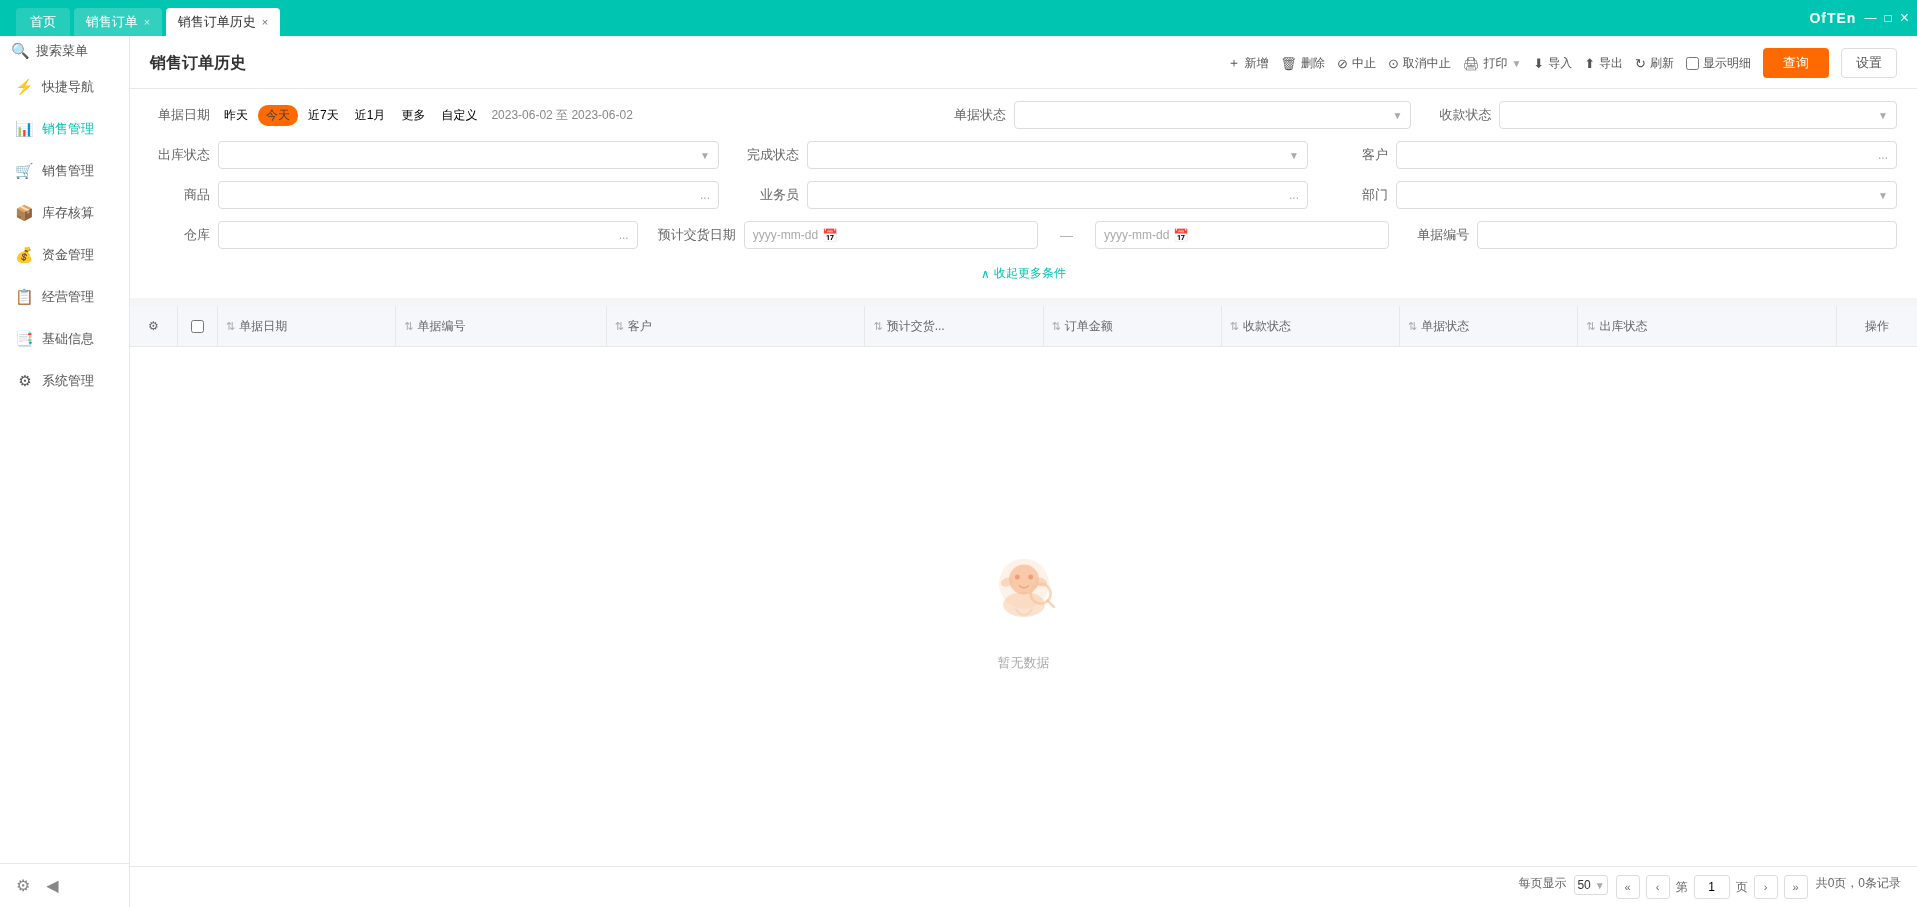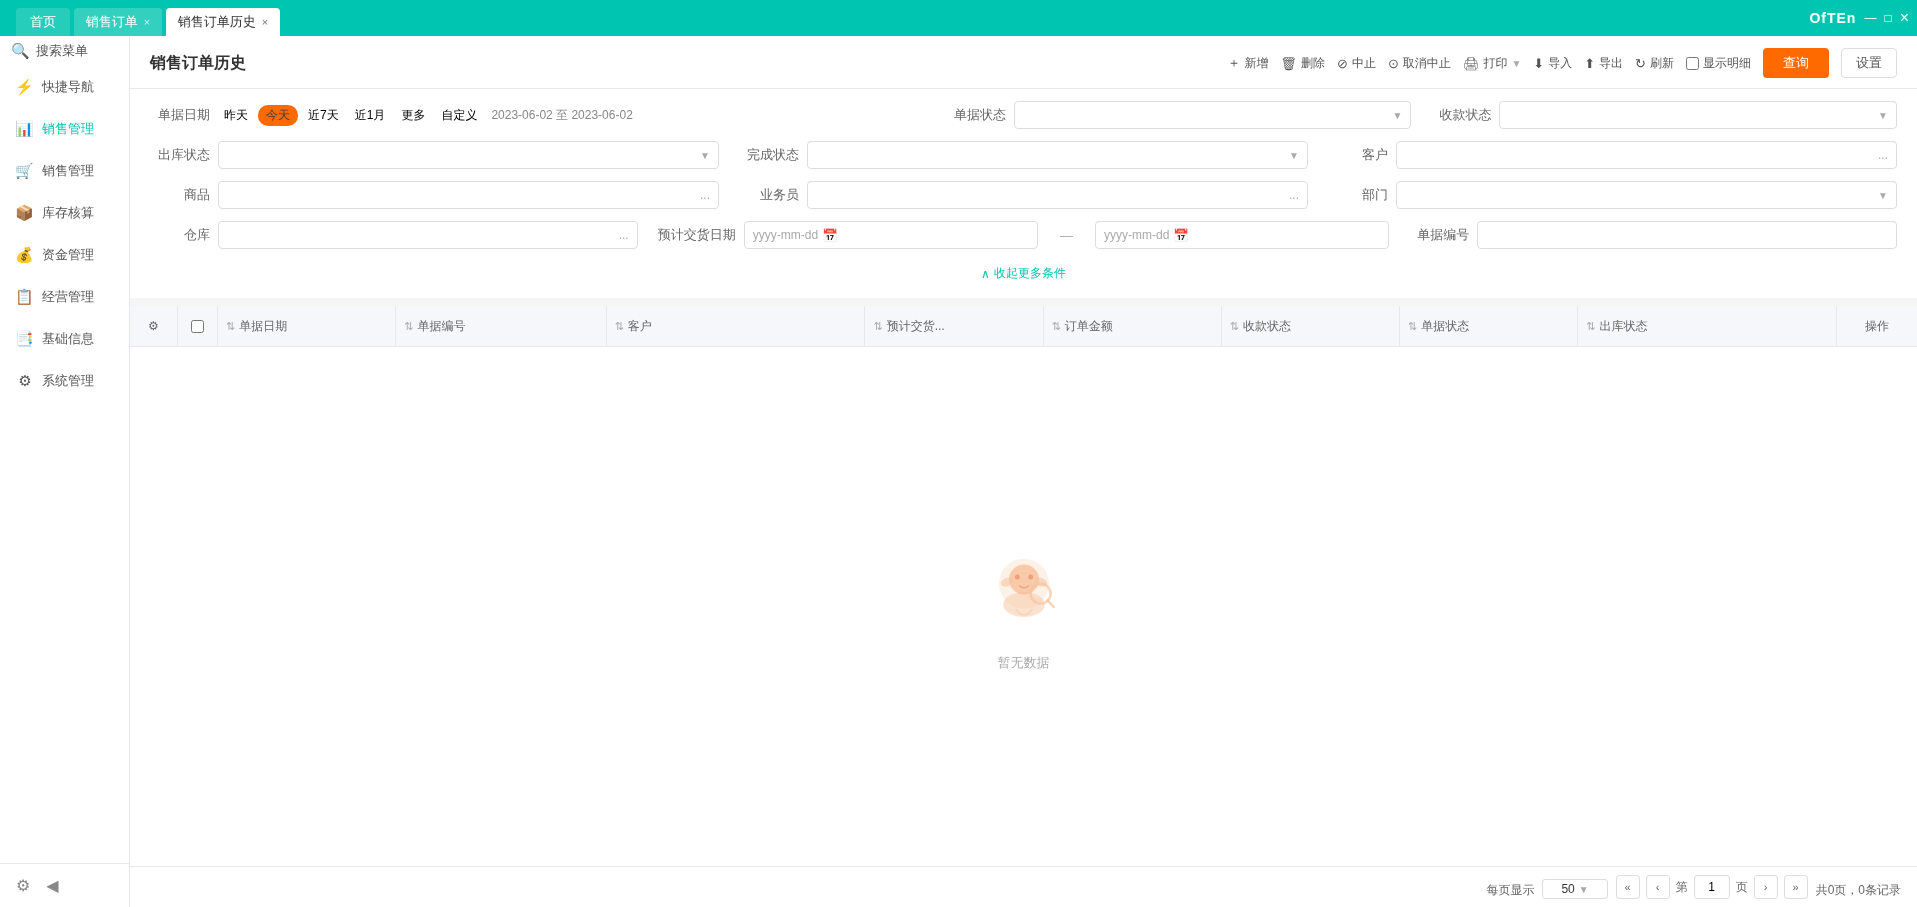--- a/index.html
+++ b/index.html
@@ -76,23 +76,23 @@
     .th-stock-status { flex: 1.5; min-width: 100px; }
     .th-action { width: 80px; justify-content: center; border-right: none; }
 
     
     .empty-state { flex: 1; display: flex; flex-direction: column; align-items: center; justify-content: center; gap: 12px; }
     .empty-icon { width: 100px; height: 100px; position: relative; }
     .empty-icon svg { width: 100%; height: 100%; }
     .empty-text { font-size: 13px; color: #aaa; }
 
     
-    .table-footer { display: flex; align-items: flex-end; justify-content: flex-end; padding: 8px 16px; background: #fff; border-top: 1px solid #e8e8e8; gap: 8px; flex-shrink: 0; }
+    .table-footer { display: flex; align-items: flex-start; justify-content: flex-end; padding: 8px 16px; background: #fff; border-top: 1px solid #e8e8e8; gap: 8px; flex-shrink: 0; }
     .page-size-label { font-size: 12px; color: #666; }
-    .page-size-select { border: 1px solid #ddd; border-radius: 3px; padding: 2px 18px; font-size: 12px; color: #333; display: flex; align-items: center; gap: 4px; cursor: pointer; }
+    .page-size-select { border: 1px solid #ddd; border-radius: 3px; padding: 2px 2px; font-size: 12px; color: #333; display: flex; align-items: center; gap: 4px; cursor: pointer; }
     .page-nav { display: flex; align-items: center; gap: 6px; }
     .page-nav-btn { width: 24px; height: 24px; display: flex; align-items: center; justify-content: center; border: 1px solid #ddd; border-radius: 3px; cursor: pointer; font-size: 11px; color: #666; background: #fff; }
     .page-num-input { border: 1px solid #ddd; border-radius: 3px; width: 36px; height: 24px; text-align: center; font-size: 12px; }
     .page-info { font-size: 12px; color: #666; }
 
     .search-bar { display: flex; align-items: center; gap: 6px; padding: 6px 12px; cursor: pointer; color: #555; font-size: 13px; }
 
     .tab-bar-home { display: flex; align-items: flex-end; height: 36px; padding: 0 0 0 8px; }
     .home-tab { display: flex; align-items: center; height: 28px; padding: 0 14px; font-size: 13px; cursor: pointer; color: #fff; background: rgba(255,255,255,0.15); border-radius: 4px 4px 0 0; }
   </style>

